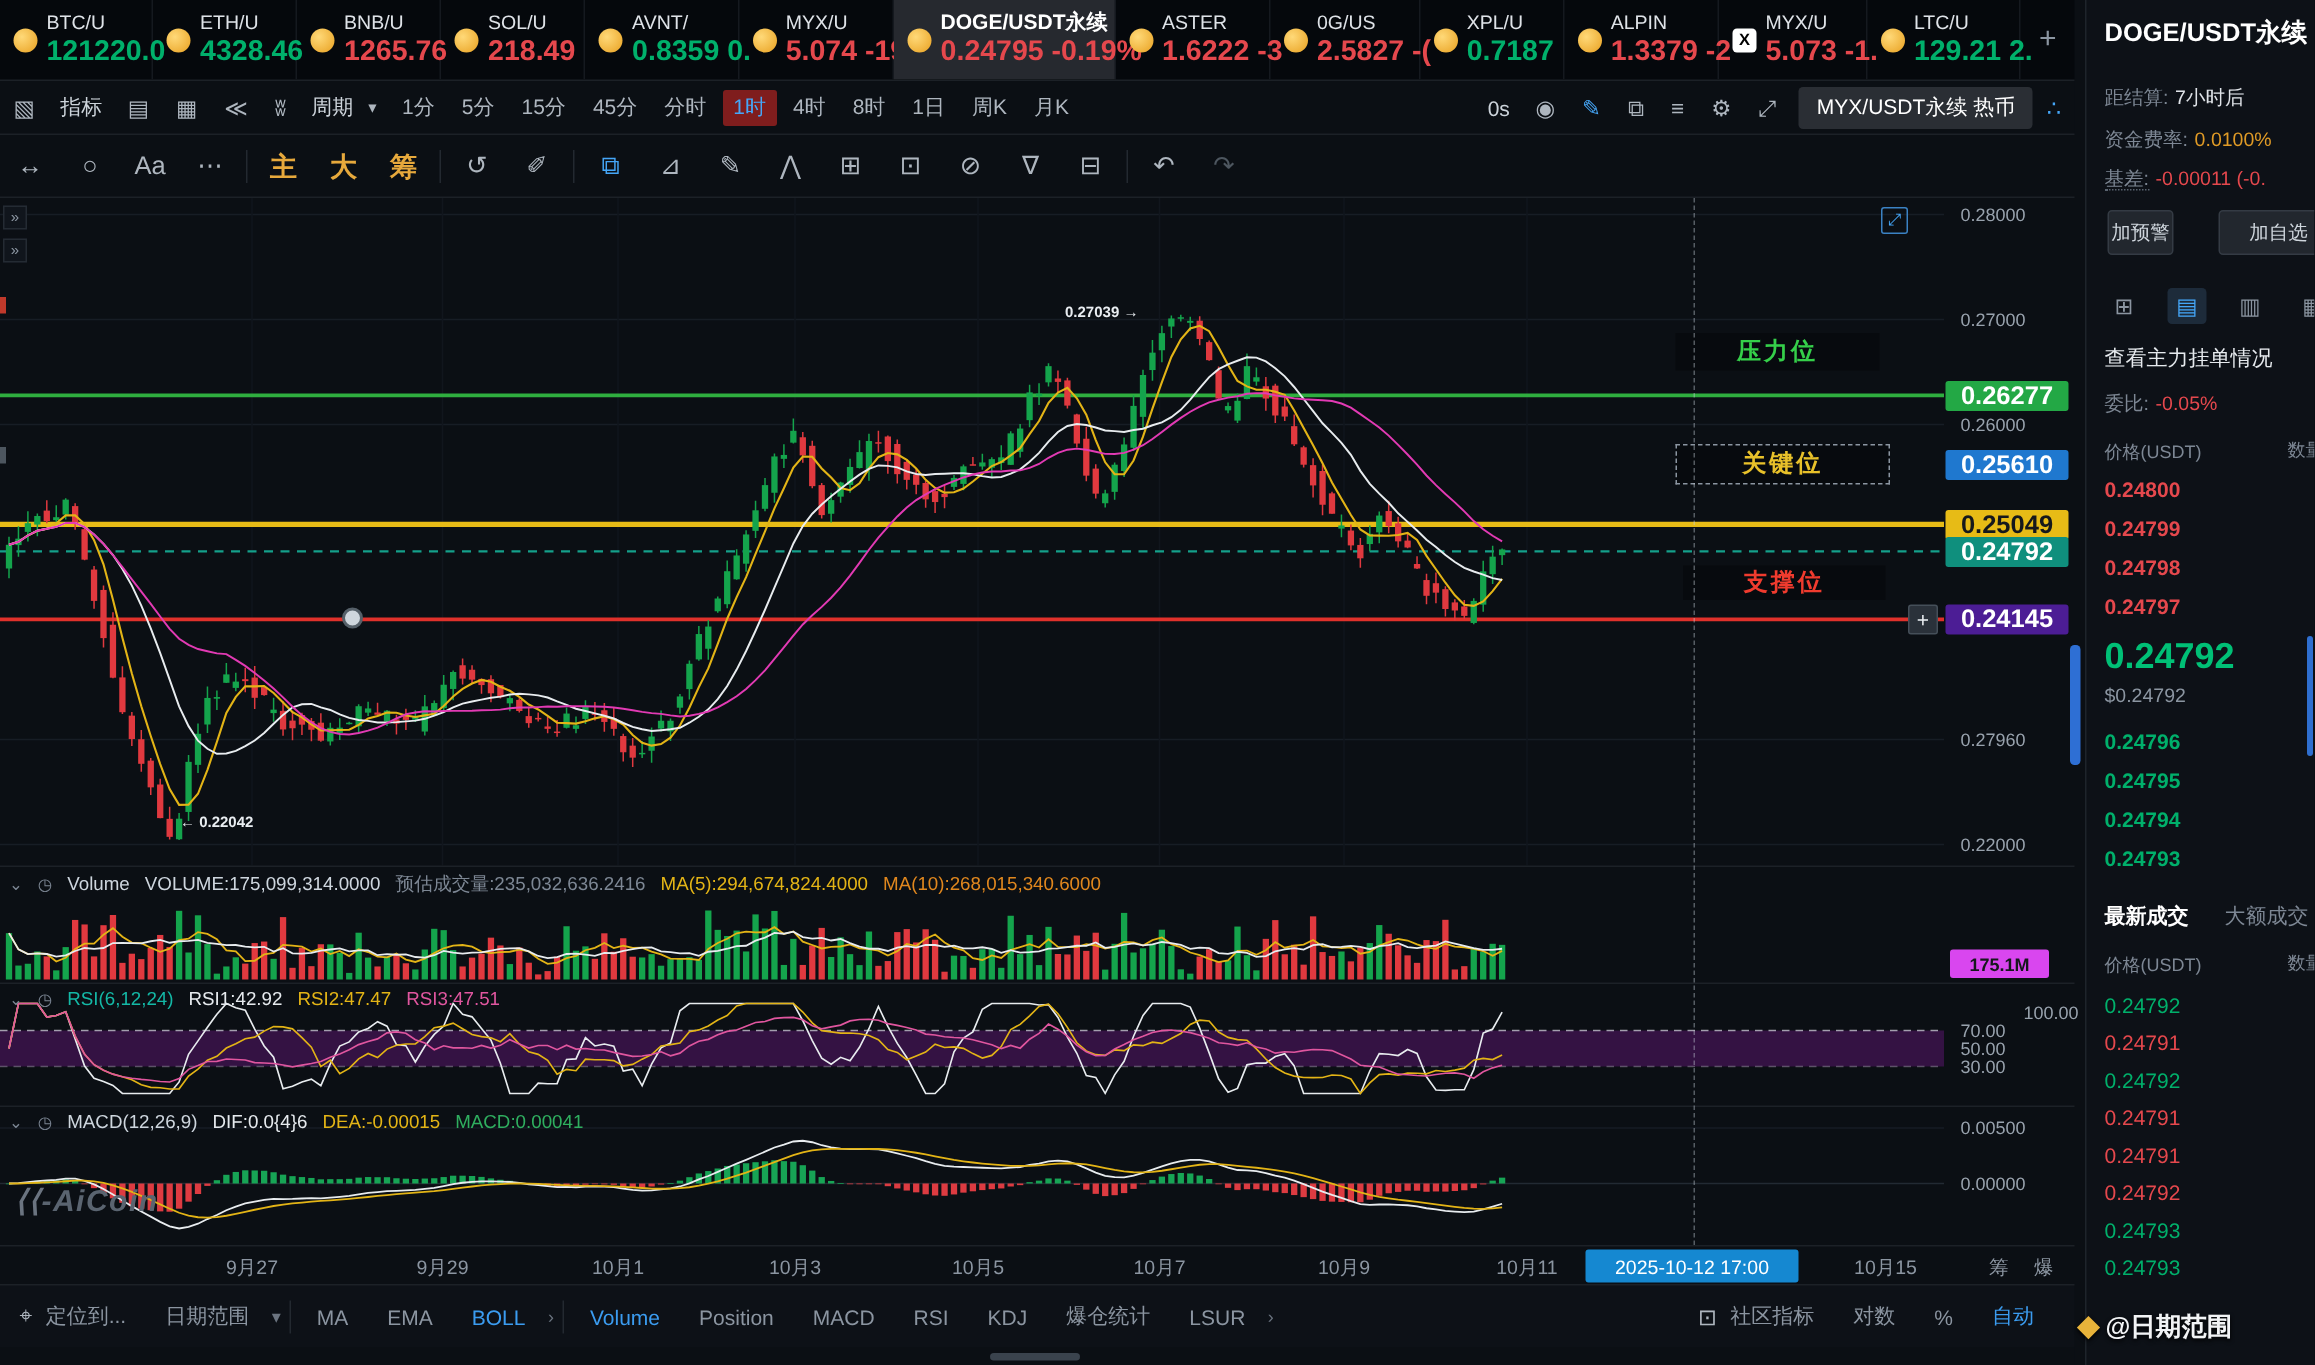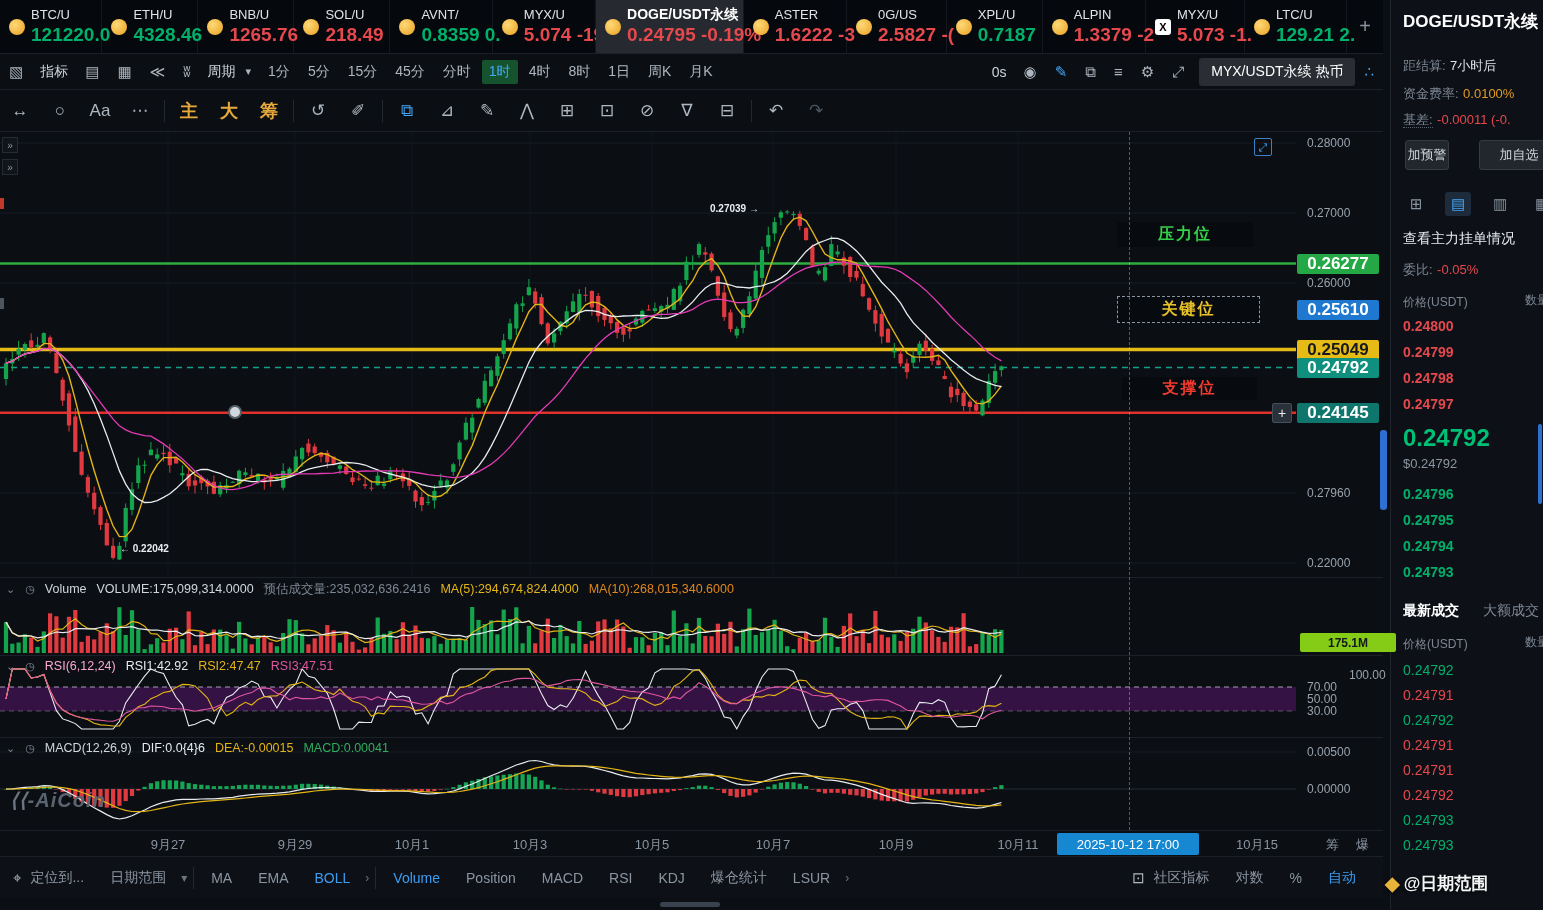--- a/index.html
+++ b/index.html
@@ -24,21 +24,21 @@
   .tprice { font-size:19px; font-weight:bold; white-space:nowrap; }
   .up { color:#00b06b; } .down { color:#e5484d; }
   #tab-add { display:flex; align-items:center; padding:0 12px; font-size:20px; color:#8b95a1; cursor:pointer; }
 
   
   #toolbar { position:absolute; left:0; top:54px; width:1383px; height:36px; background:#0b0f14;
     border-bottom:1px solid #1c2127; display:flex; align-items:center; font-size:14px; }
   .tbi { color:#aeb6bf; padding:0 9px; cursor:pointer; font-size:15px; }
   .tbtxt { color:#cdd4db; padding:0 8px; cursor:pointer; white-space:nowrap; }
   .tf { padding:3px 7px; margin:0 2px; color:#aeb6bf; cursor:pointer; border-radius:2px; white-space:nowrap; }
-  .tf.active { color:#45a6f7; background:#14532d; }
+  .tf.active { color:#45a6f7; background:#7f1d1d; }
   #hot-chip { background:#2a2e34; color:#fff; border-radius:3px; padding:5px 12px; font-size:14px;
     white-space:nowrap; margin-left:6px; }
 
   
   #drawbar { position:absolute; left:0; top:90px; width:1383px; height:42px; border-bottom:1px solid #1c2127;
     display:flex; align-items:center; }
   .dwi { width:40px; text-align:center; font-size:17px; color:#aeb6bf; cursor:pointer; }
   .dwi.blue { color:#45a6f7; }
   .dwi.dim { color:#4d565f; }
   .dwi.gold { color:#e7a93c; font-weight:bold; font-size:18px; }
@@ -59,21 +59,21 @@
   #lvl-handle { position:absolute; left:228px; width:14px; height:14px; border-radius:50%;
     background:#cfd6dd; border:2px solid #566069; }
   #lvl-plus { position:absolute; left:1272px; width:20px; height:20px; background:#2a313a; border:1px solid #454f59;
     color:#e9edf1; font-size:14px; display:flex; align-items:center; justify-content:center; border-radius:2px; }
 
   
   .panel { position:absolute; left:0; width:1383px; border-top:1px solid #1c2127; }
   .phead { position:absolute; left:6px; top:3px; font-size:12.5px; white-space:nowrap; z-index:3; }
   .phead span { margin-right:10px; }
   .pico { color:#7a8491; margin-right:6px; font-size:11px; }
-  #vol-badge { position:absolute; left:1300px; top:55px; width:96px; height:19px; background:#84cc16;
+  #vol-badge { position:absolute; left:1300px; top:55px; width:66px; height:19px; background:#d946ef;
     color:#15181c; font-size:12px; font-weight:bold; display:flex; align-items:center; justify-content:center;
     border-radius:2px; z-index:3; }
   .paxis { position:absolute; left:1307px; font-size:12px; color:#98a2ad; z-index:3; }
 
   
   #xaxis { position:absolute; left:0; top:830px; width:1383px; height:26px; border-top:1px solid #1c2127; }
   .xlab { position:absolute; top:5px; transform:translateX(-50%); font-size:13px; color:#8b95a1; white-space:nowrap; }
   #time-badge { position:absolute; left:1057px; top:2px; width:142px; height:22px; background:#1588d1; color:#fff;
     font-size:13px; display:flex; align-items:center; justify-content:center; border-radius:2px; }
   .xchip { position:absolute; top:5px; font-size:13px; color:#8b95a1; cursor:pointer; }
@@ -458,21 +458,21 @@
         <div class="axis-label" style="top: 74px;">0.27000</div>
         <div class="axis-label" style="top: 144px;">0.26000</div>
         <div class="axis-label" style="top: 354px;">0.27960</div>
         <div class="axis-label" style="top: 424px;">0.22000</div>
       </div>
     <div id="badges">
         <div class="pbadge" style="top: 121.61px; background: rgb(35, 168, 69); color: rgb(255, 255, 255);">0.26277</div>
         <div class="pbadge" style="top: 168.3px; background: rgb(31, 120, 207); color: rgb(255, 255, 255);">0.25610</div>
         <div class="pbadge" style="top: 207.57px; background: rgb(231, 187, 22); color: rgb(21, 24, 28);">0.25049</div>
         <div class="pbadge" style="top: 225.56px; background: rgb(15, 143, 125); color: rgb(255, 255, 255);">0.24792</div>
-        <div class="pbadge" style="top: 270.85px; background: #0f766e; color: rgb(255, 255, 255);">0.24145</div>
+        <div class="pbadge" style="top: 270.85px; background: #4c1d95; color: rgb(255, 255, 255);">0.24145</div>
       </div>
     <div id="lvl-labels">
         <div class="lvl-label" style="left: 1117px; top: 89.61px; width: 136px; height: 25px; color: rgb(53, 208, 74);">压力位</div>
         <div class="lvl-label" style="left: 1117px; top: 164.3px; width: 143px; height: 27px; color: rgb(232, 193, 42); border: 1px dashed rgb(139, 149, 161);">关键位</div>
         <div class="lvl-label" style="left: 1122px; top: 244.85px; width: 135px; height: 23px; color: rgb(240, 59, 46);">支撑位</div>
       </div>
     <div class="anno" style="left:710px;top:71px;">0.27039 →</div>
     <div class="anno" style="left:120px;top:411px;">← 0.22042</div>
     <div class="edge-ico" style="left:2px;top:5px;">»</div>
     <div class="edge-ico" style="left:2px;top:27px;">»</div>
@@ -648,21 +648,21 @@
         <rect x="986.7" y="56.5" width="4.2" height="18.5" fill="#14a44c"></rect>
         <rect x="993.0" y="51.2" width="4.2" height="23.8" fill="#14a44c"></rect>
         <rect x="999.3" y="51.9" width="4.2" height="23.1" fill="#14a44c"></rect>
         <path d="M6.0,44.1L12.3,54.9L18.6,58.1L24.9,57.6L31.2,58.0L37.5,63.0L43.8,60.5L50.1,54.7L56.4,51.1L62.7,51.1L69.0,45.1L75.3,40.8L81.6,46.5L87.9,50.4L94.2,50.8L100.5,53.8L106.8,56.5L113.1,54.4L119.4,48.7L125.7,47.8L132.0,43.4L138.3,44.6L144.6,48.2L150.9,55.6L157.2,56.2L163.5,62.7L169.8,62.5L176.1,58.3L182.4,57.3L188.7,51.9L195.0,52.4L201.3,53.1L207.6,56.4L213.9,54.4L220.2,58.0L226.5,56.0L232.8,59.4L239.1,54.9L245.4,56.7L251.7,59.7L258.0,60.2L264.3,57.7L270.6,61.7L276.9,63.3L283.2,61.1L289.5,57.4L295.8,54.2L302.1,52.4L308.4,52.0L314.7,53.1L321.0,56.4L327.3,57.4L333.6,56.8L339.9,56.5L346.2,55.1L352.5,56.3L358.8,61.2L365.1,64.6L371.4,63.7L377.7,60.8L384.0,59.2L390.3,55.5L396.6,53.9L402.9,50.7L409.2,54.1L415.5,52.5L421.8,53.9L428.1,53.7L434.4,56.4L440.7,58.3L447.0,61.1L453.3,61.3L459.6,61.2L465.9,62.0L472.2,54.6L478.5,50.7L484.8,47.8L491.1,44.2L497.4,43.1L503.7,43.6L510.0,43.5L516.3,40.1L522.6,44.7L528.9,43.0L535.2,49.8L541.5,52.0L547.8,54.3L554.1,53.2L560.4,53.0L566.7,51.6L573.0,54.2L579.3,54.7L585.6,55.8L591.9,59.0L598.2,56.1L604.5,51.3L610.8,52.7L617.1,47.9L623.4,45.0L629.7,50.3L636.0,53.8L642.3,55.6L648.6,60.8L654.9,62.0L661.2,59.0L667.5,60.6L673.8,55.3L680.1,53.4L686.4,51.5L692.7,53.7L699.0,48.2L705.3,53.3L711.6,53.4L717.9,53.4L724.2,51.5L730.5,52.3L736.8,54.4L743.1,53.0L749.4,50.0L755.7,50.2L762.0,52.3L768.3,48.8L774.6,47.0L780.9,51.4L787.2,53.6L793.5,57.0L799.8,58.7L806.1,61.3L812.4,63.4L818.7,62.2L825.0,55.9L831.3,55.7L837.6,58.5L843.9,55.5L850.2,50.1L856.5,53.8L862.8,52.4L869.1,51.7L875.4,48.7L881.7,52.9L888.0,53.2L894.3,54.1L900.6,53.6L906.9,57.8L913.2,56.6L919.5,52.4L925.8,50.1L932.1,48.0L938.4,49.0L944.7,51.6L951.0,53.6L957.3,54.6L963.6,51.2L969.9,53.1L976.2,53.5L982.5,54.6L988.8,56.0L995.1,59.2L1001.4,55.9" stroke="#e3b416" stroke-width="1.2" fill="none"></path>
         <path d="M6.0,44.1L12.3,54.9L18.6,58.1L24.9,57.6L31.2,58.0L37.5,59.8L43.8,58.9L50.1,56.0L56.4,54.0L62.7,54.6L69.0,54.0L75.3,50.7L81.6,50.6L87.9,50.8L94.2,50.9L100.5,49.5L106.8,48.6L113.1,50.5L119.4,49.5L125.7,49.3L132.0,48.6L138.3,50.6L144.6,51.3L150.9,52.1L157.2,52.0L163.5,53.1L169.8,53.6L176.1,53.2L182.4,56.4L188.7,54.1L195.0,57.6L201.3,57.8L207.6,57.3L213.9,55.8L220.2,55.0L226.5,54.2L232.8,56.2L239.1,55.6L245.4,55.6L251.7,58.8L258.0,58.1L264.3,58.5L270.6,58.3L276.9,60.0L283.2,60.4L289.5,58.8L295.8,55.9L302.1,57.1L308.4,57.7L314.7,57.1L321.0,56.9L327.3,55.8L333.6,54.6L339.9,54.2L346.2,54.1L352.5,56.3L358.8,59.3L365.1,60.7L371.4,60.1L377.7,58.0L384.0,57.8L390.3,58.4L396.6,59.3L402.9,57.2L409.2,57.5L415.5,55.9L421.8,54.7L428.1,53.8L434.4,53.6L440.7,56.2L447.0,56.8L453.3,57.6L459.6,57.4L465.9,59.2L472.2,56.5L478.5,55.9L484.8,54.5L491.1,52.7L497.4,52.5L503.7,49.1L510.0,47.1L516.3,43.9L522.6,44.5L528.9,43.1L535.2,46.7L541.5,47.7L547.8,47.2L554.1,49.0L560.4,48.0L566.7,50.7L573.0,53.1L579.3,54.5L585.6,54.5L591.9,56.0L598.2,53.8L604.5,52.7L610.8,53.7L617.1,51.9L623.4,52.0L629.7,53.2L636.0,52.5L642.3,54.2L648.6,54.3L654.9,53.5L661.2,54.6L667.5,57.2L673.8,55.4L680.1,57.1L686.4,56.8L692.7,56.3L699.0,54.4L705.3,54.3L711.6,53.4L717.9,52.5L724.2,52.6L730.5,50.3L736.8,53.9L743.1,53.2L749.4,51.7L755.7,50.9L762.0,52.3L768.3,51.6L774.6,50.0L780.9,50.7L787.2,51.9L793.5,54.6L799.8,53.8L806.1,54.1L812.4,57.4L818.7,57.9L825.0,56.5L831.3,57.2L837.6,59.9L843.9,59.4L850.2,56.2L856.5,54.9L862.8,54.1L869.1,55.1L875.4,52.1L881.7,51.5L888.0,53.5L894.3,53.2L900.6,52.6L906.9,53.2L913.2,54.8L919.5,52.8L925.8,52.1L932.1,50.8L938.4,53.4L944.7,54.1L951.0,53.0L957.3,52.4L963.6,49.6L969.9,51.1L976.2,52.6L982.5,54.1L988.8,55.3L995.1,55.2L1001.4,54.5" stroke="#e8ecef" stroke-width="1.2" fill="none"></path>
       </svg>
   </div>
 
   <div class="panel" id="rsi-panel" style="top:655px;height:82px;">
     <div class="phead">
-      <span class="pico">⌄</span><span class="pico">◷</span><span style="color:#f9a8d4;">RSI(6,12,24)</span><span id="rsi-segs"><span style="color: rgb(230, 234, 238);">RSI1:42.92</span><span style="color: rgb(227, 180, 22);">RSI2:47.47</span><span style="color: rgb(224, 86, 159);">RSI3:47.51</span></span>
+      <span class="pico">⌄</span><span class="pico">◷</span><span style="color:#14b8a6;">RSI(6,12,24)</span><span id="rsi-segs"><span style="color: rgb(230, 234, 238);">RSI1:42.92</span><span style="color: rgb(227, 180, 22);">RSI2:47.47</span><span style="color: rgb(224, 86, 159);">RSI3:47.51</span></span>
     </div>
     <div id="rsi-axis">
         <div class="paxis" style="top: 12px; margin-left: 42px;">100.00</div>
         <div class="paxis" style="top: 24px;">70.00</div>
         <div class="paxis" style="top: 36px;">50.00</div>
         <div class="paxis" style="top: 48px;">30.00</div>
       </div>
     <svg id="rsi-svg" width="1383" height="82">
         <rect x="0" y="31" width="1296" height="24" fill="rgba(88,22,105,0.55)"></rect>
         <line x1="0" y1="31" x2="1296" y2="31" stroke="rgba(235,235,245,0.65)" stroke-width="1" stroke-dasharray="5,4"></line>

